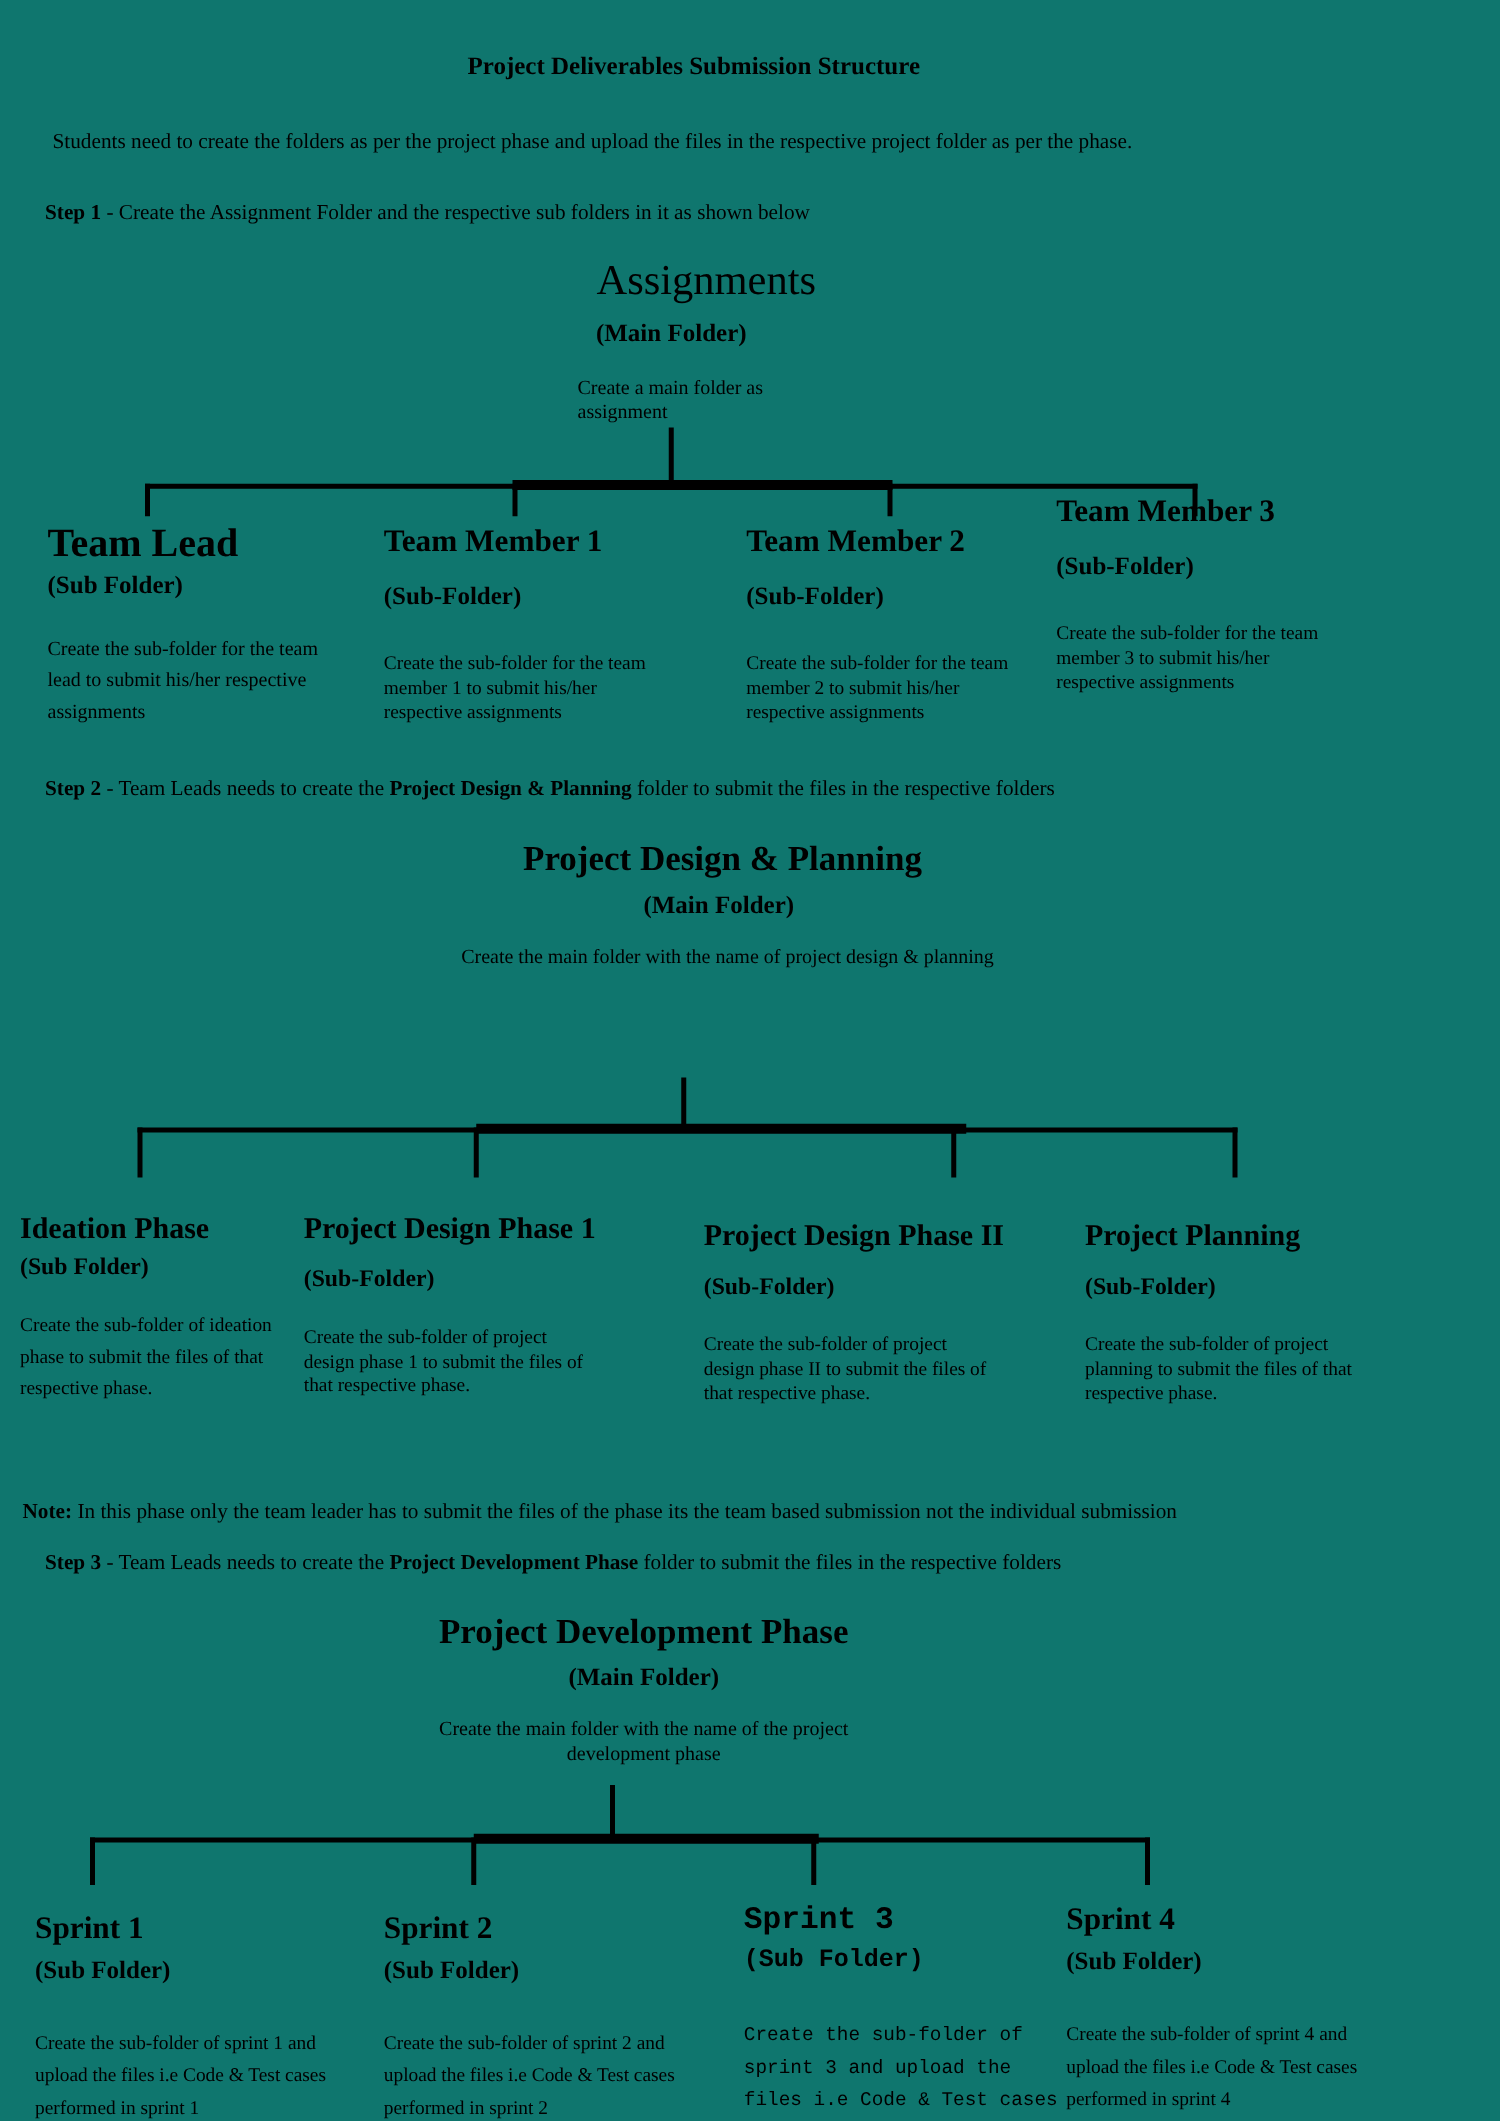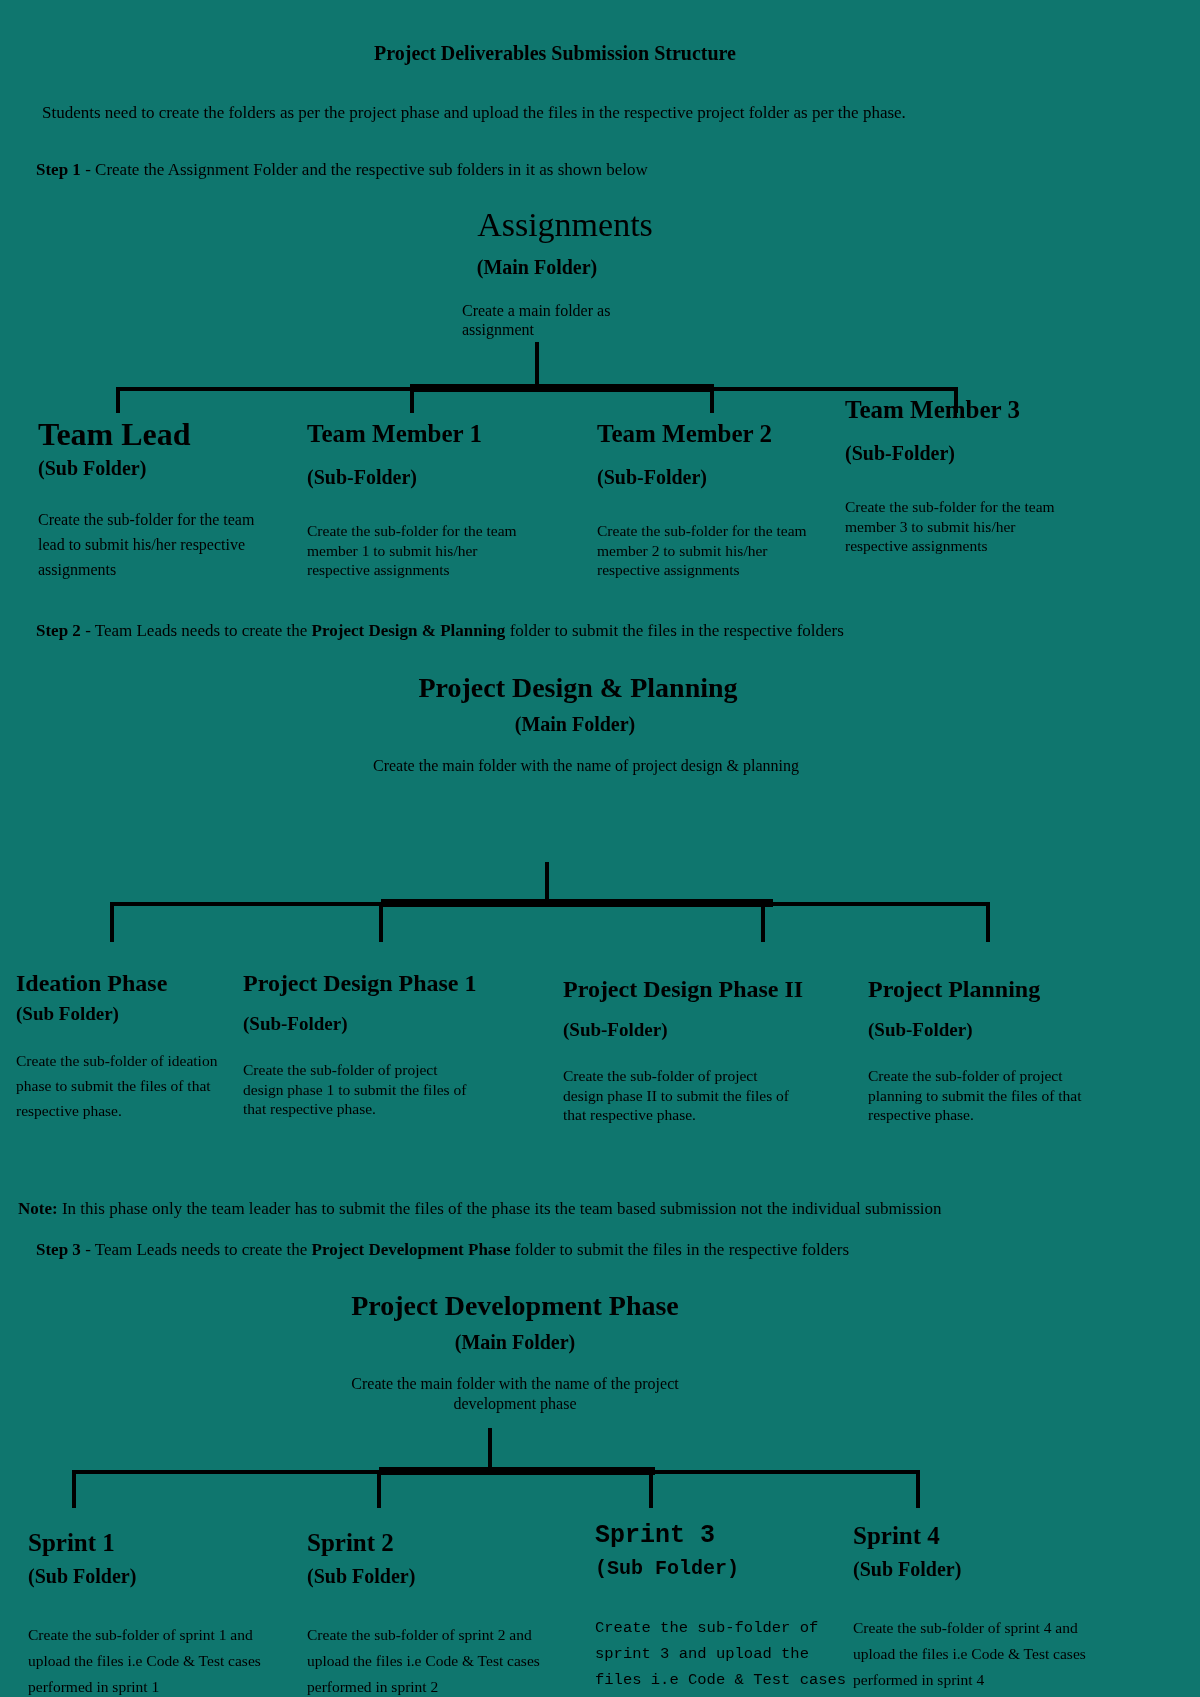--- a/index.html
+++ b/index.html
@@ -31,21 +31,21 @@
   .t1-c1 .ns{font-size:20px;line-height:26px;font-weight:bold;margin-top:2px;}
   .t1-c1 .nd{margin-top:26px;font-size:16px;line-height:25px;width:220px;}
   .t1-c2{left:307px;top:419px;} .t1-c3{left:597px;top:419px;} .t1-c4{left:845px;top:395px;}
   .tm .nt{font-size:25px;line-height:30px;font-weight:bold;}
   .tm .ns{font-size:20px;line-height:24px;font-weight:bold;margin-top:16px;}
   .tm .nd{margin-top:32px;font-size:15.5px;line-height:19.5px;width:212px;}
 
   
   .t2-title{position:absolute;top:672px;left:0;width:1156px;text-align:center;font-size:28px;font-weight:bold;}
   .t2-sub{position:absolute;top:713px;left:0;width:1150px;text-align:center;font-size:20px;font-weight:bold;}
-  .t2-caption{position:absolute;top:756px;left:366px;width:440px;text-align:center;font-size:16px;line-height:20px;}
+  .t2-caption{position:absolute;top:756px;left:355px;width:440px;text-align:right;font-size:16px;line-height:20px;}
   .t2-stem{left:545px;top:862px;width:4px;height:40px;}
   .t2-bar{left:110px;top:902px;width:880px;height:4px;}
   .t2-bar-thick{left:381px;top:899px;width:392px;height:8px;}
   .t2-drop{top:902px;width:4px;height:40px;}
   .t2-d1{left:110px;} .t2-d2{left:379px;} .t2-d3{left:761px;} .t2-d4{left:986px;}
   .t2-c1{left:16px;top:968px;width:235px;}
   .t2-c1 .nt{font-size:24px;line-height:30px;font-weight:bold;}
   .t2-c1 .ns{font-size:19px;line-height:24px;font-weight:bold;margin-top:4px;}
   .t2-c1 .nd{margin-top:22px;font-size:15.5px;line-height:25px;width:235px;}
   .t2-c2{left:243px;top:968px;} .t2-c3{left:563px;top:974px;} .t2-c4{left:868px;top:974px;}

